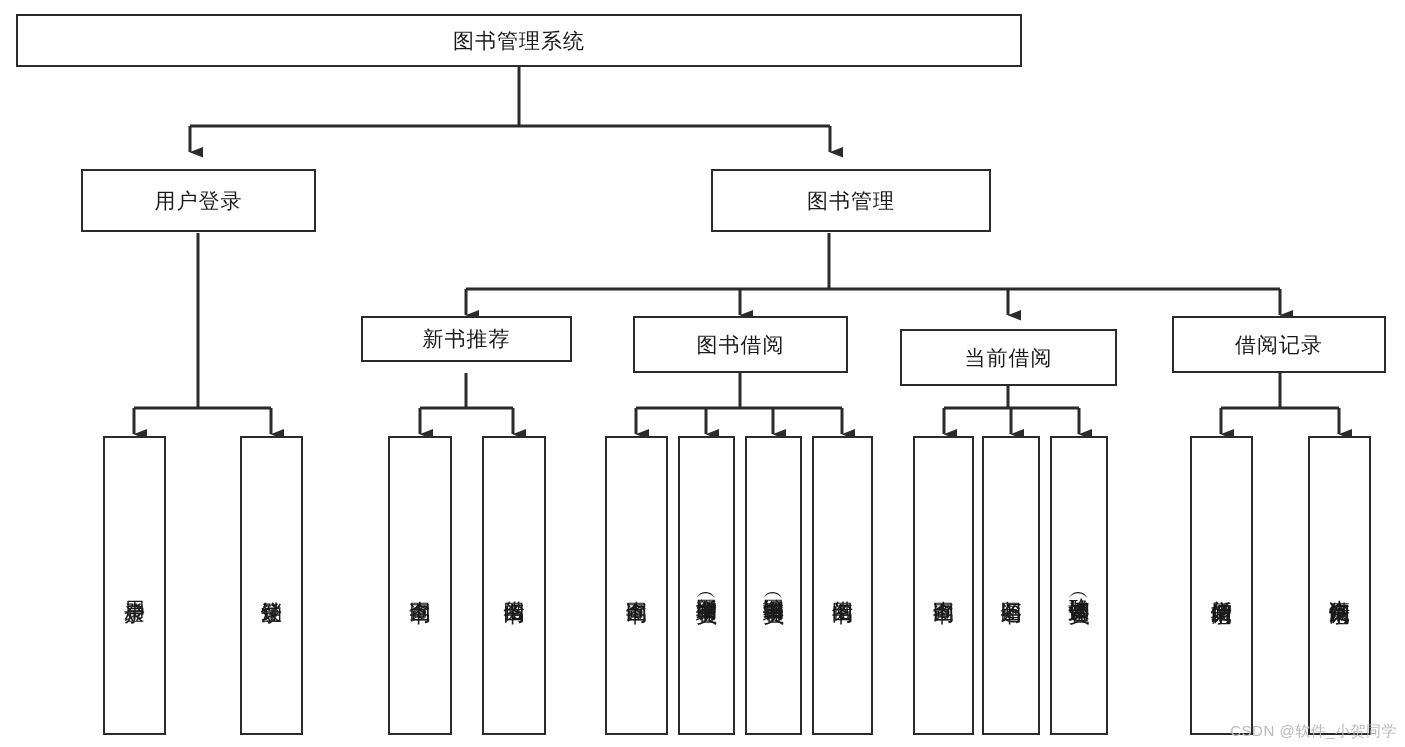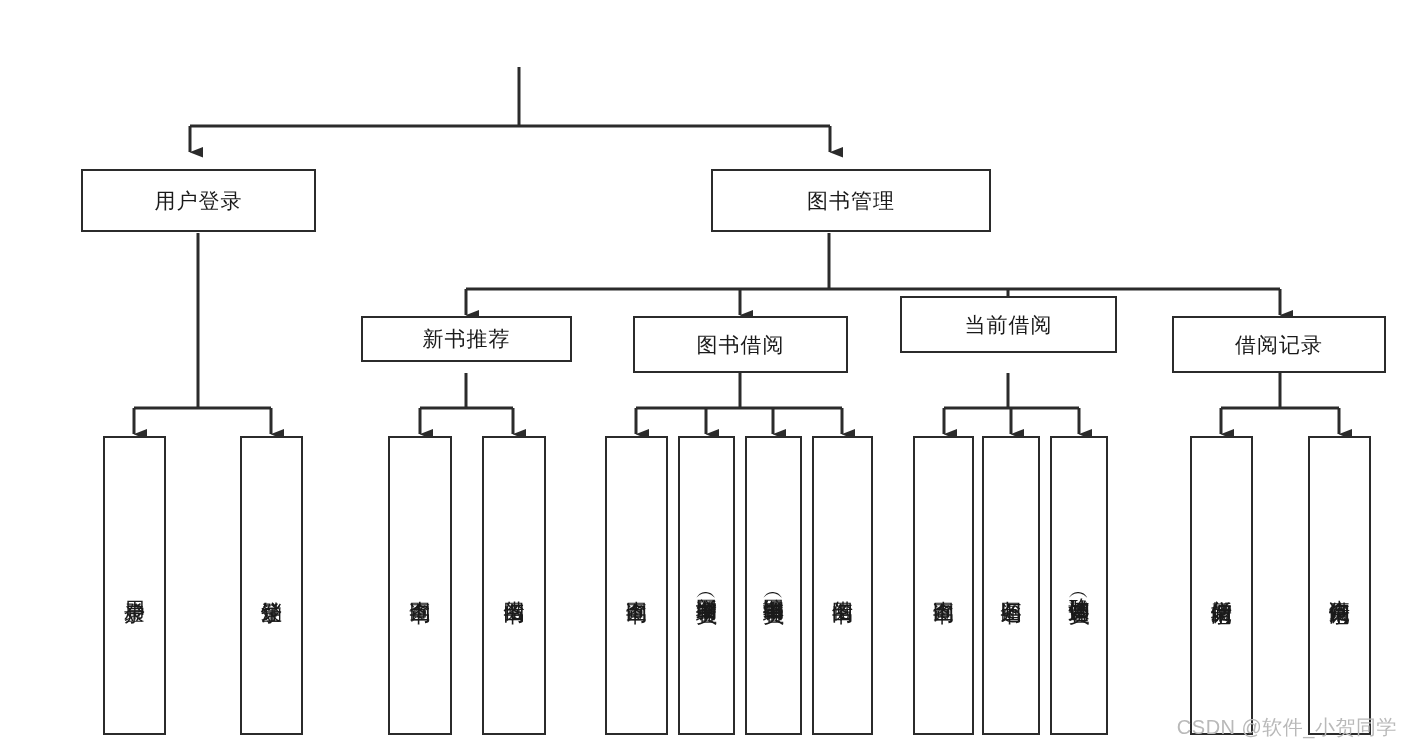--- a/index.html
+++ b/index.html
@@ -52,21 +52,21 @@
   .node.vert > span {
     writing-mode: vertical-rl;
     text-orientation: upright;
     display: block;
     white-space: normal;
   }
   .watermark {
     position: absolute;
     right: 8px;
     bottom: 6px;
-    font-size: 20px;
+    font-size: 15px;
     color: #b9b9b9;
     letter-spacing: 0.5px;
     white-space: nowrap;
   }
 </style>
 </head>
 <body>
 
 <div id="canvas">
 
@@ -113,35 +113,38 @@
       <path d="M1011,408 L1011,434" marker-end="url(#arrow)"></path>
       <path d="M1079,408 L1079,434" marker-end="url(#arrow)"></path>
 
       <path d="M1280,373 L1280,408"></path>
       <path d="M1221,408 L1339,408"></path>
       <path d="M1221,408 L1221,434" marker-end="url(#arrow)"></path>
       <path d="M1339,408 L1339,434" marker-end="url(#arrow)"></path>
     </g>
   </svg>
 
+  <div class="node horiz" style="left:16px; top:14px; width:1006px; height:53px;">
+    <span>图书管理系统</span>
+  </div>
 
   <div class="node horiz" style="left:81px; top:169px; width:235px; height:63px;">
     <span>用户登录</span>
   </div>
   <div class="node horiz" style="left:711px; top:169px; width:280px; height:63px;">
     <span>图书管理</span>
   </div>
 
   <div class="node horiz" style="left:361px; top:316px; width:211px; height:46px;">
     <span>新书推荐</span>
   </div>
   <div class="node horiz" style="left:633px; top:316px; width:215px; height:57px;">
     <span>图书借阅</span>
   </div>
-  <div class="node horiz" style="left:900px; top:296px; width:217px; height:57px;">
+  <div class="node horiz" style="left:900px; top:329px; width:217px; height:57px;">
     <span>当前借阅</span>
   </div>
   <div class="node horiz" style="left:1172px; top:316px; width:214px; height:57px;">
     <span>借阅记录</span>
   </div>
 
   <div class="node vert" style="left:103px; top:436px; width:63px; height:299px;">
     <span>用户登录</span>
   </div>
   <div class="node vert" style="left:240px; top:436px; width:63px; height:299px;">

